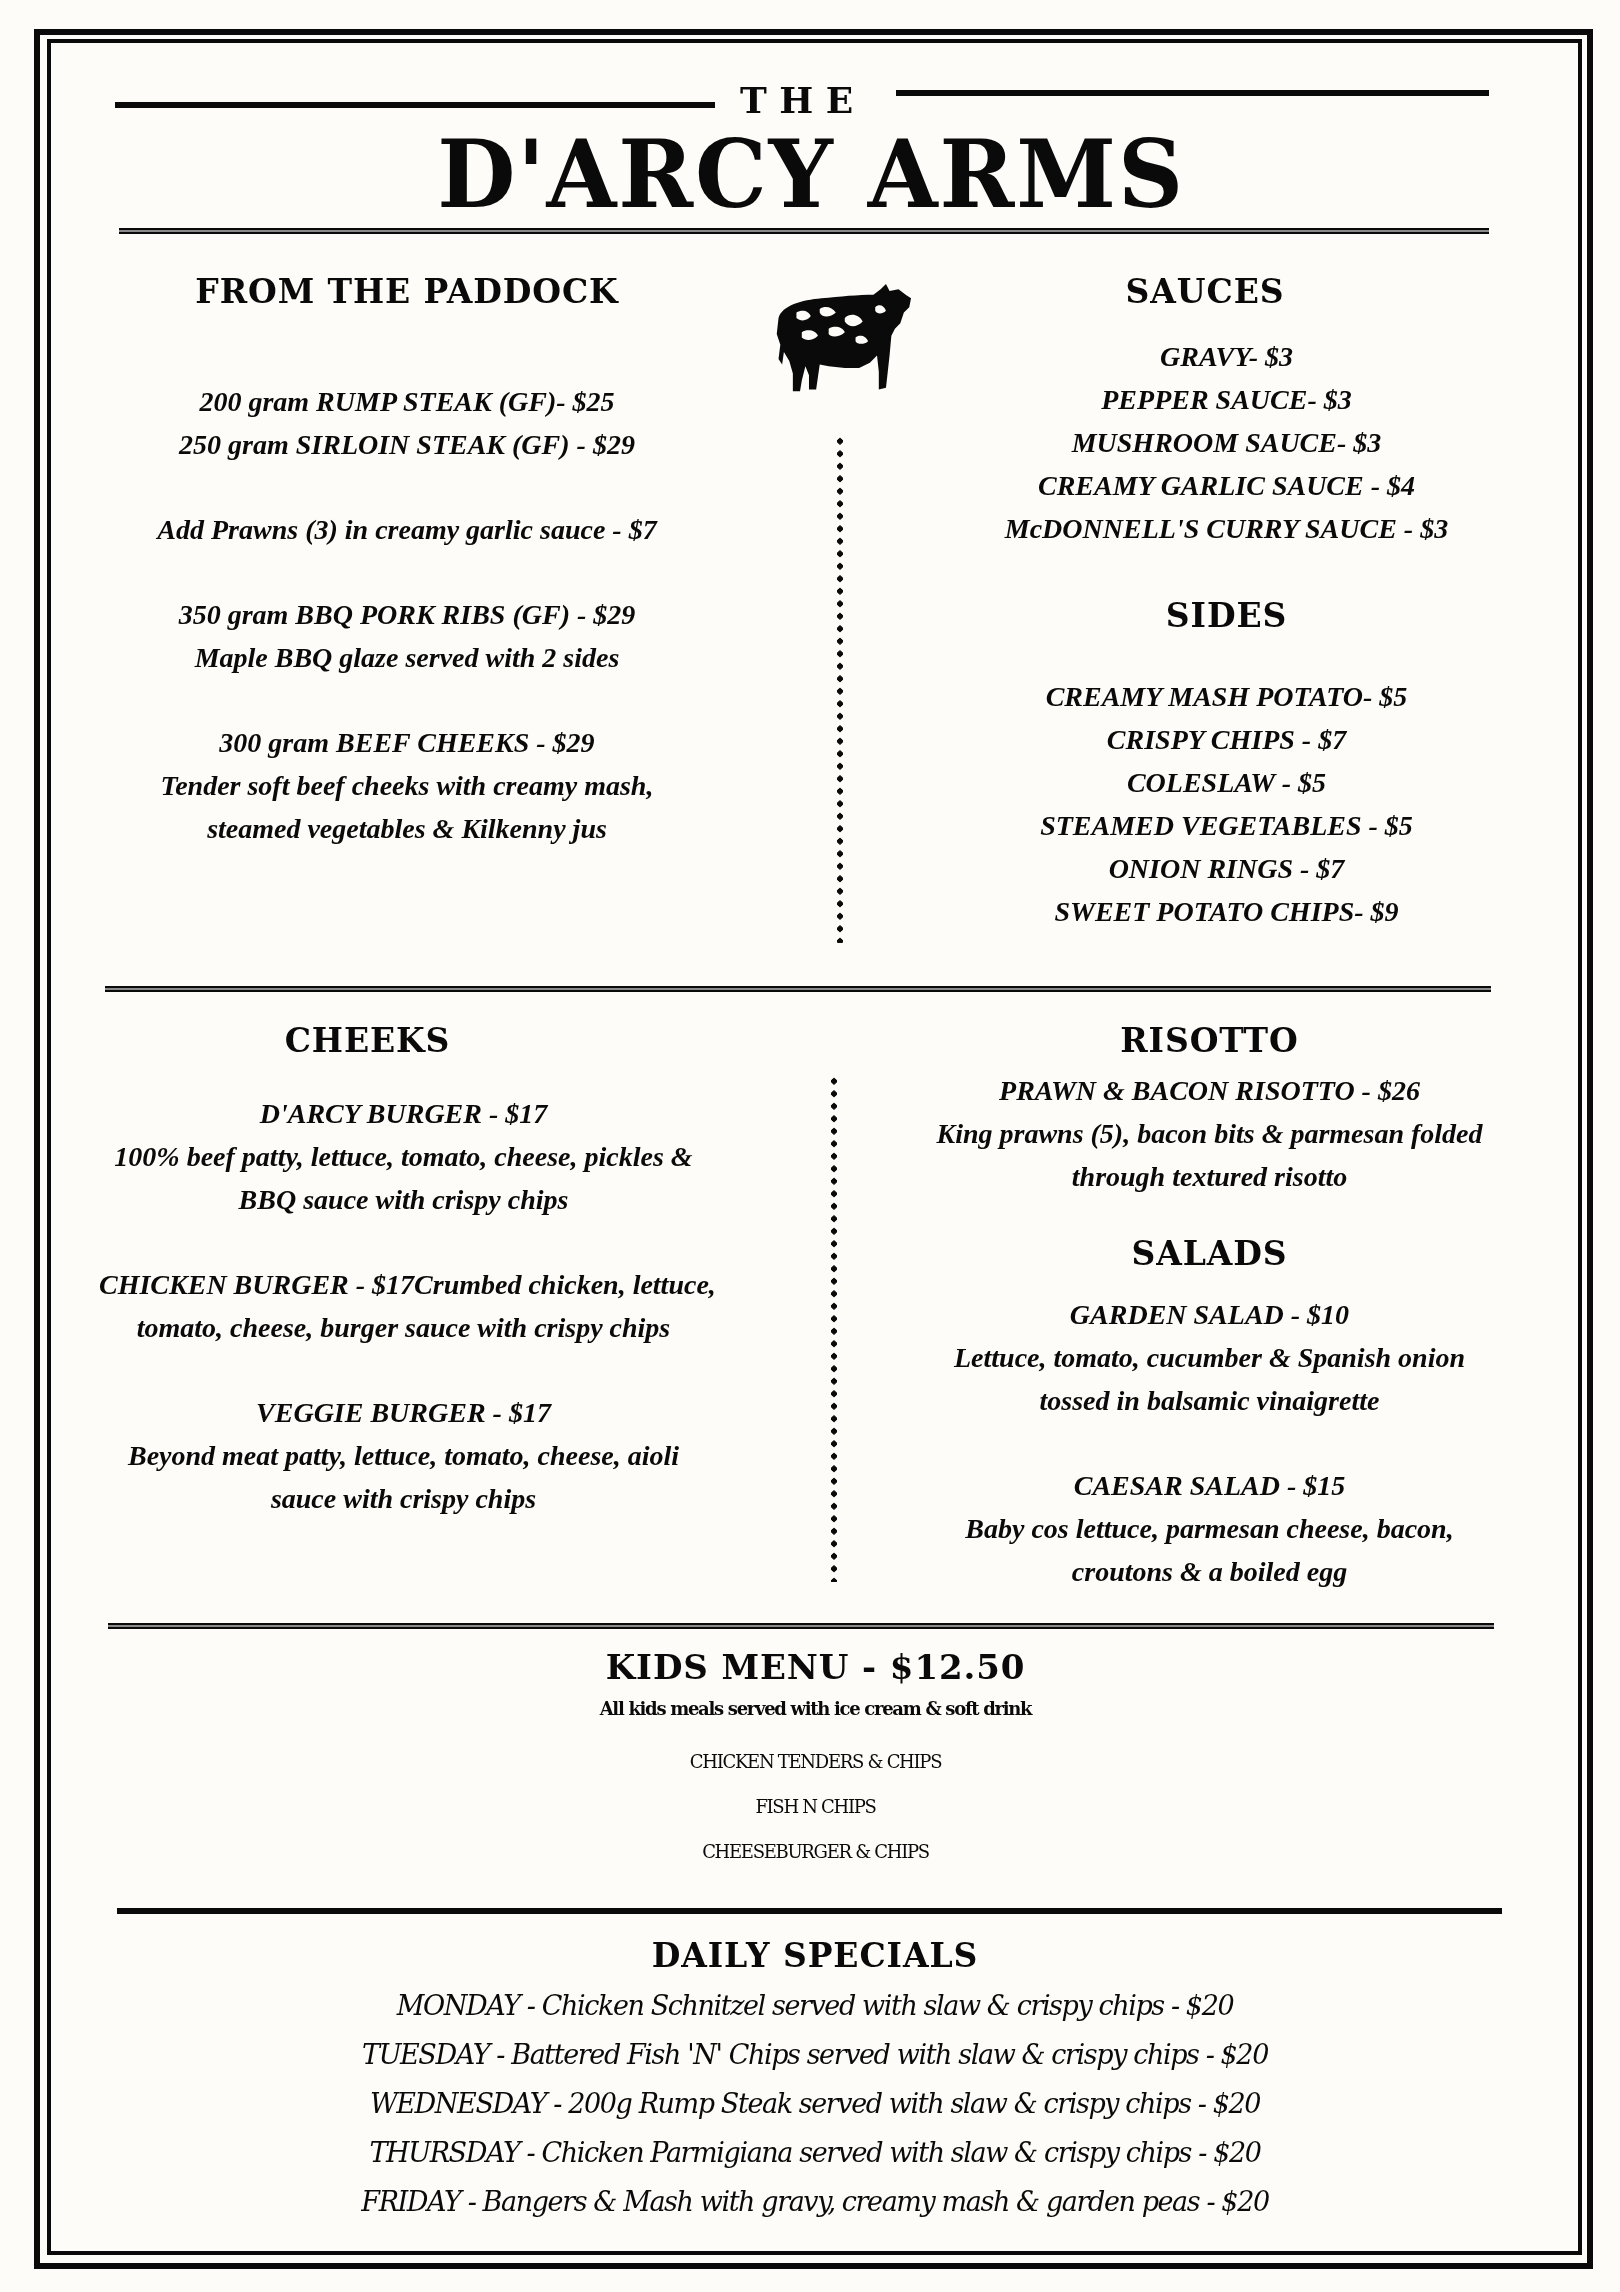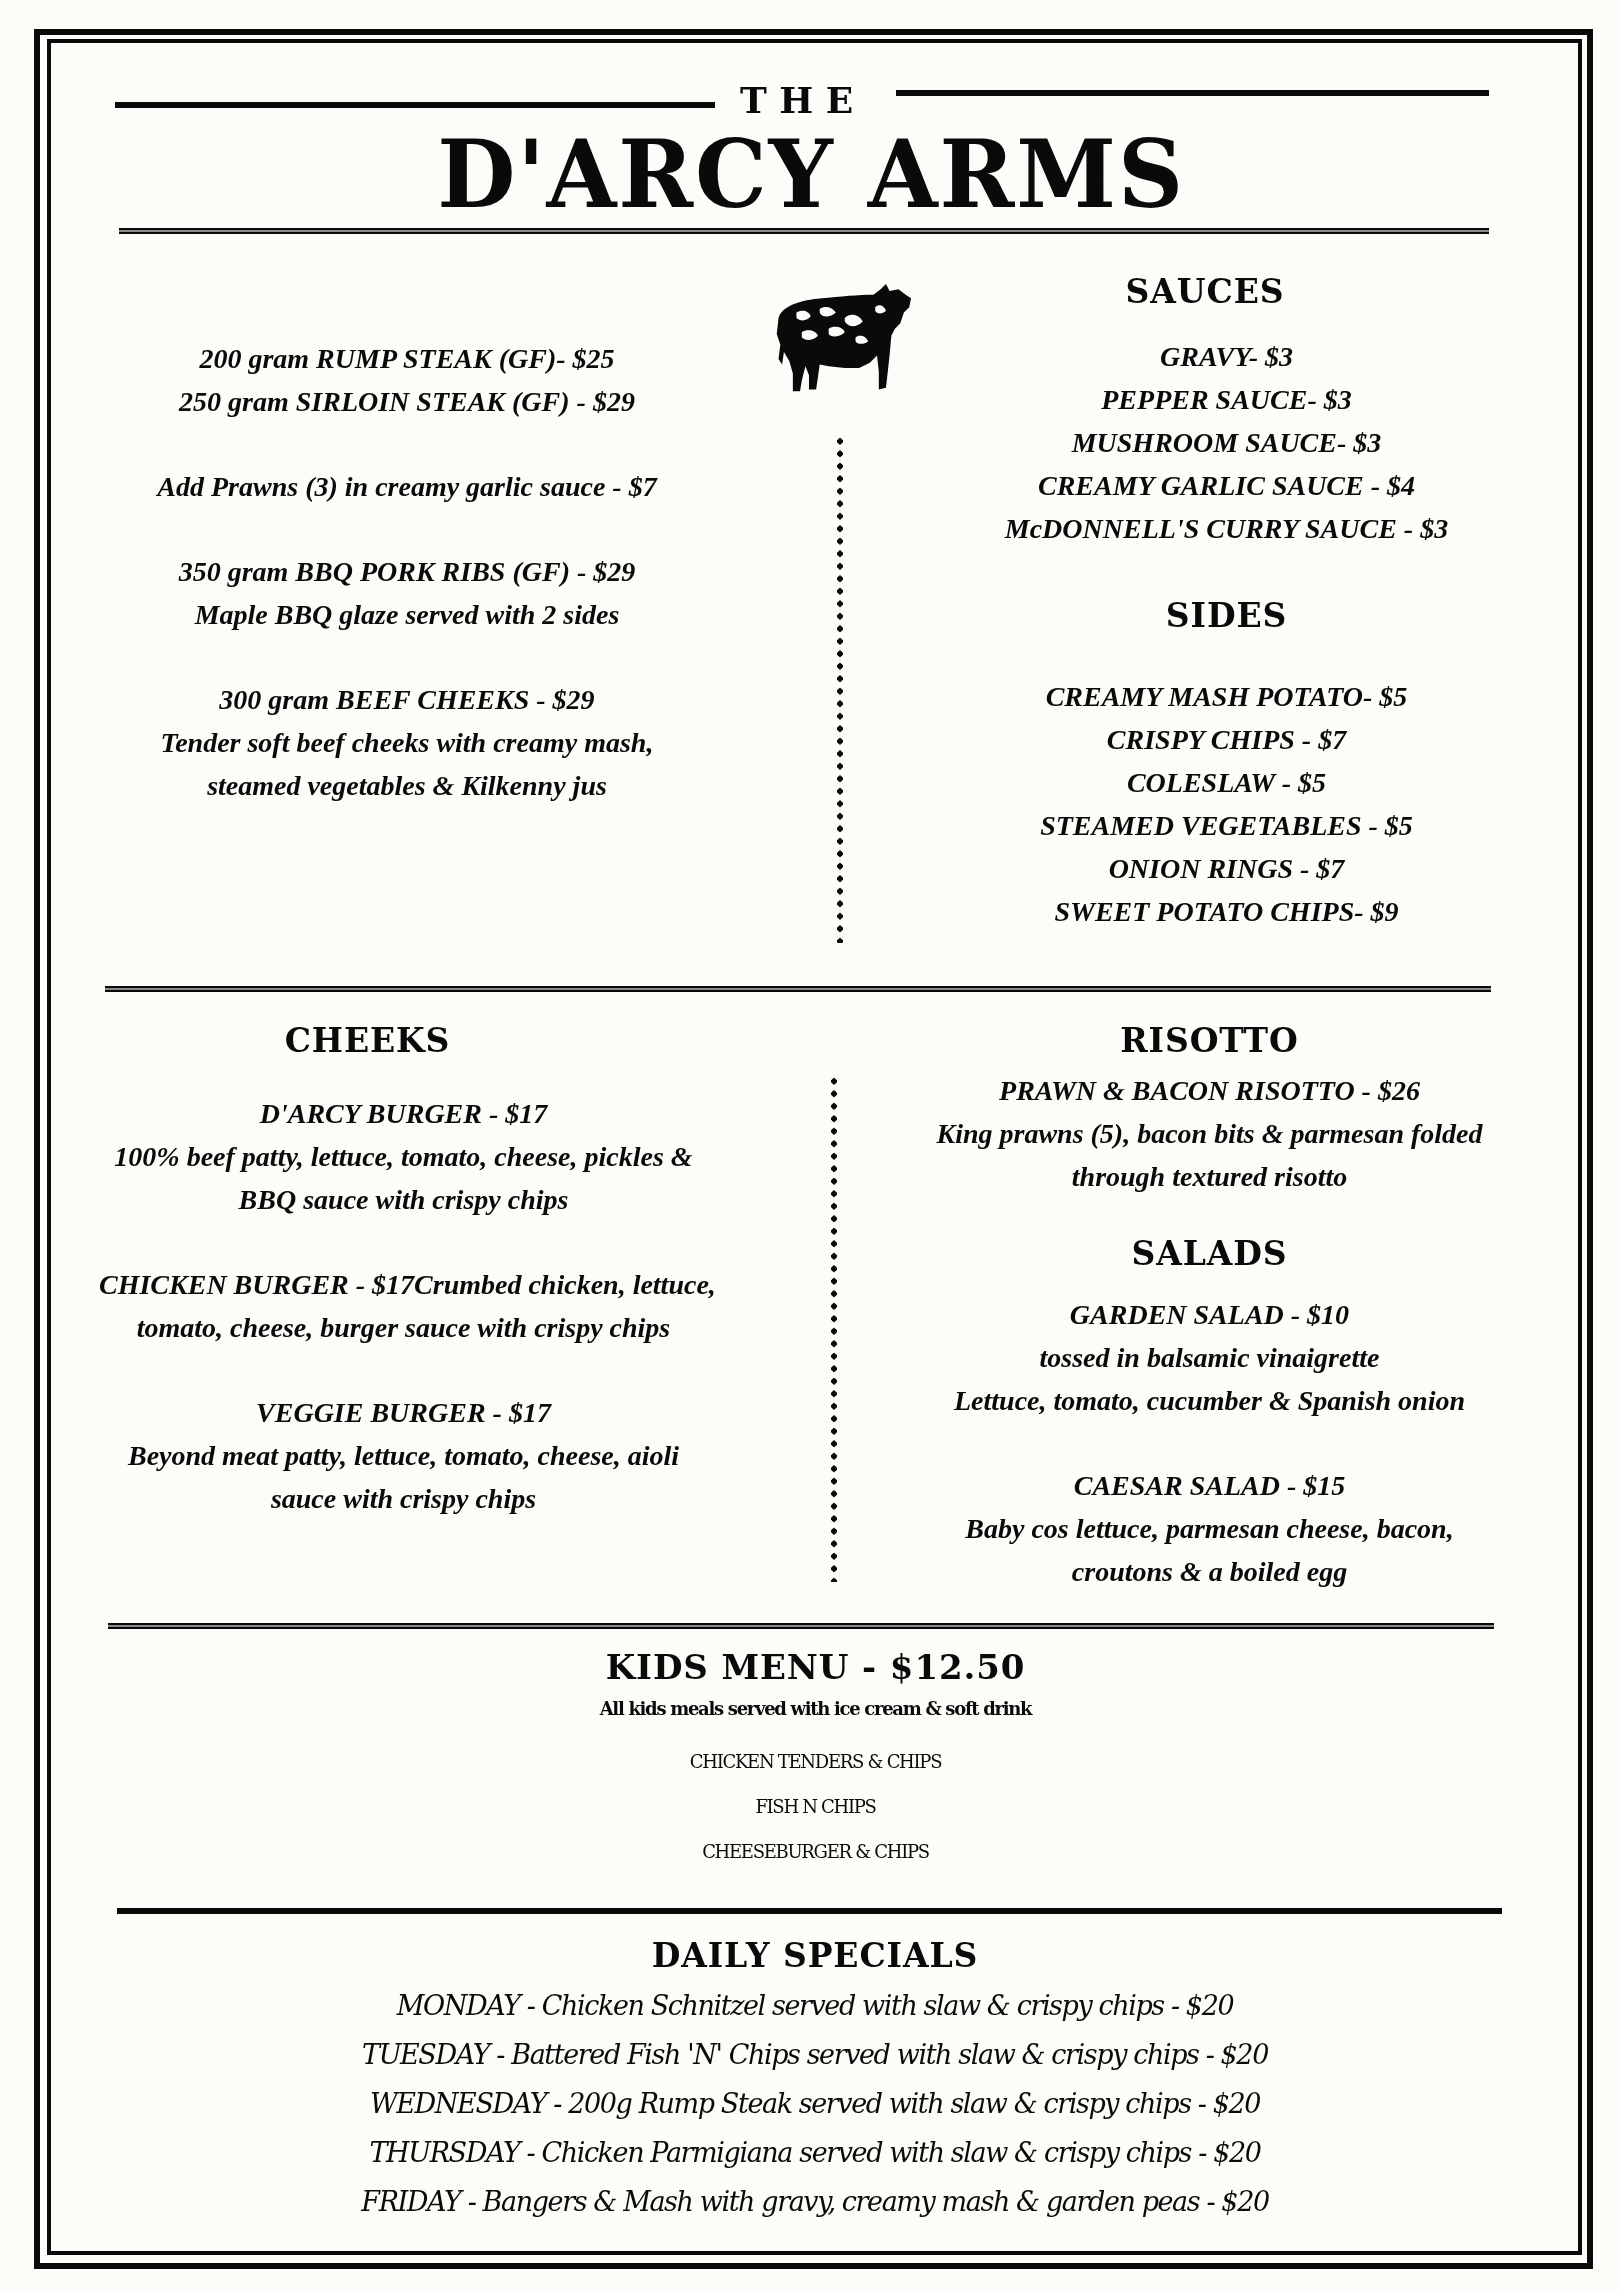--- a/index.html
+++ b/index.html
@@ -81,20 +81,21 @@
 <div class="border-outer"></div>
 <div class="border-inner"></div>
 
 <div class="rule" style="left:115px; top:102px; width:600px; height:6.3px;"></div>
 <div class="rule" style="left:896px; top:90px; width:593px; height:6.3px;"></div>
 <div class="title-the">THE</div>
 <div class="title-main">D'ARCY ARMS</div>
 <div class="double-rule" style="left:119px; top:228px; width:1370px;"></div>
 
 <div class="col" style="left:116px; top:270px; width:582px;">
+  <h2 class="heading">FROM THE PADDOCK</h2>
   <div style="height:25px"></div>
   <div class="gap"></div>
   <div>
     <p class="line">200 gram RUMP STEAK (GF)- $25</p>
     <p class="line">250 gram SIRLOIN STEAK (GF) - $29</p>
   </div>
   <div class="gap"></div>
   <div>
     <p class="line">Add Prawns (3) in creamy garlic sauce - $7</p>
   </div>
@@ -172,22 +173,22 @@
     <p class="line">King prawns (5), bacon bits &amp; parmesan folded</p>
     <p class="line">through textured risotto</p>
   </div>
 </div>
 
 <div class="col" style="left:887px; top:1232px; width:645px;">
   <h2 class="heading">SALADS</h2>
   <div style="height:18px"></div>
   <div>
     <p class="line">GARDEN SALAD - $10</p>
+    <p class="line">Lettuce, tomato, cucumber &amp; Spanish onion</p>
     <p class="line">tossed in balsamic vinaigrette</p>
-    <p class="line">Lettuce, tomato, cucumber &amp; Spanish onion</p>
   </div>
   <div class="gap"></div>
   <div>
     <p class="line">CAESAR SALAD - $15</p>
     <p class="line">Baby cos lettuce, parmesan cheese, bacon,</p>
     <p class="line">croutons &amp; a boiled egg</p>
   </div>
 </div>
 
 <div class="double-rule" style="left:108px; top:1623px; width:1386px;"></div>

